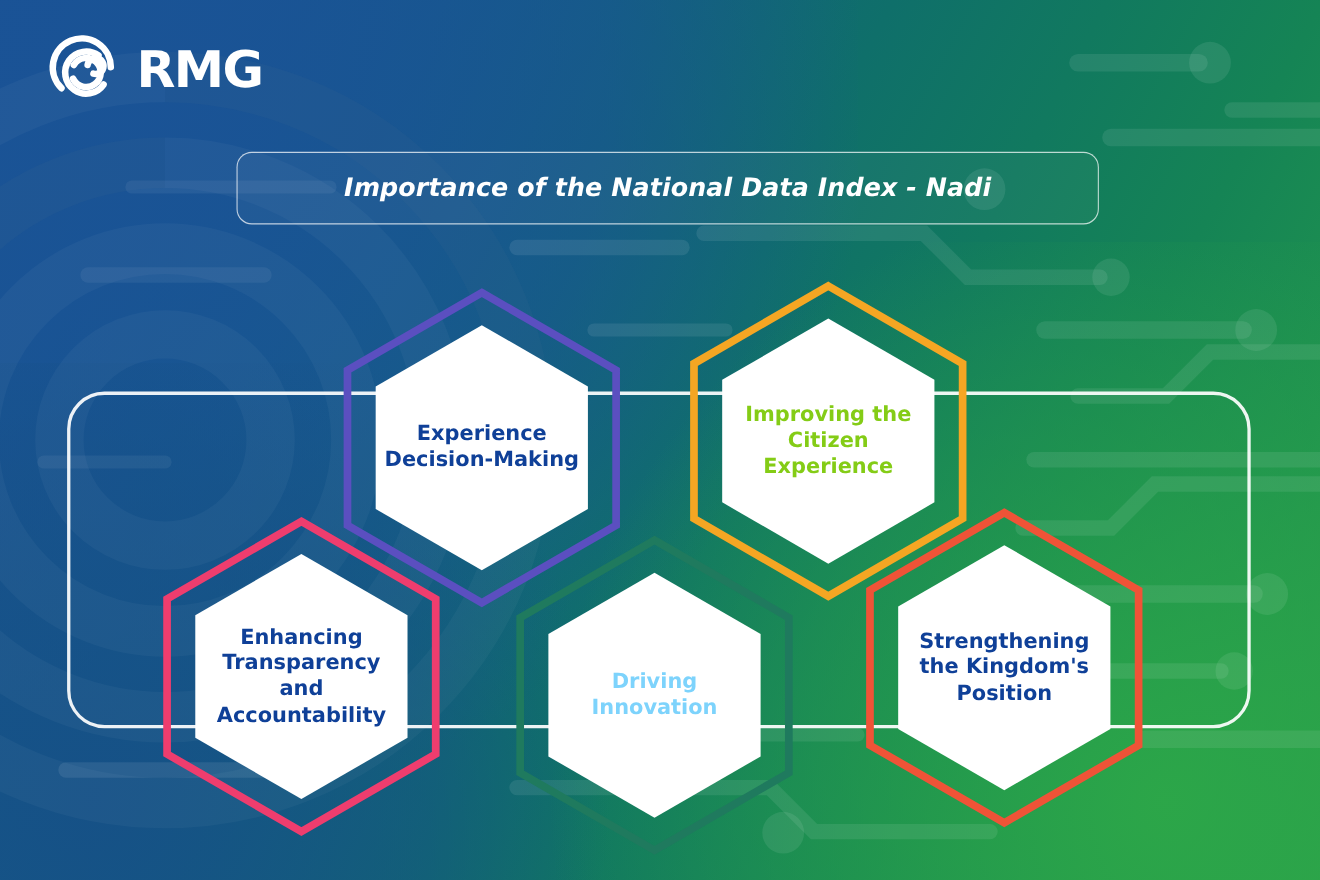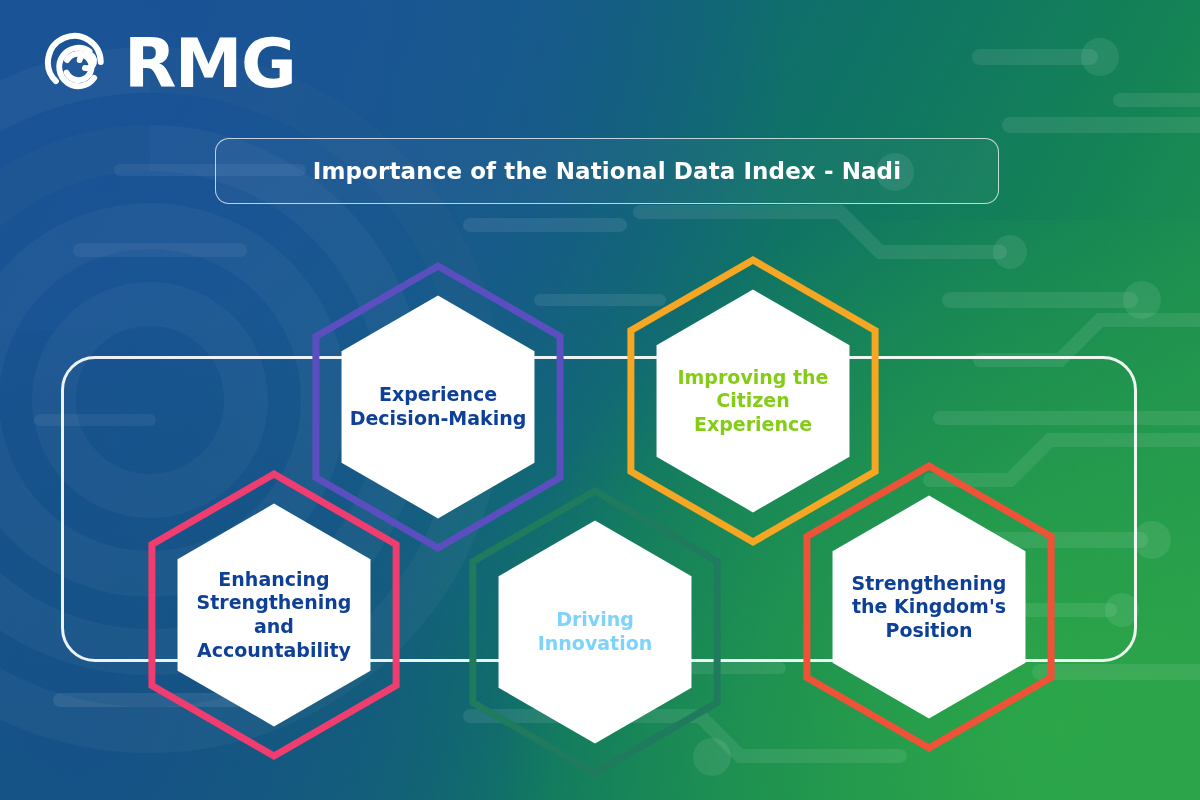--- a/index.html
+++ b/index.html
@@ -73,21 +73,21 @@
     position: absolute;
     left: 44px; top: 30px;
     display: flex;
     align-items: center;
     gap: 14px;
   }
   .logo-mark { width: 66px; height: 66px; }
   .logo-mark svg { display:block; width:100%; height:100%; }
   .logo-text {
     color: #ffffff;
-    font-size: 68px;
+    font-size: 46px;
     font-weight: 700;
     letter-spacing: -1.5px;
     line-height: 1;
   }
 
   
   .title-pill {
     position: absolute;
     left: 215px; top: 138px;
     width: 782px; height: 64px;
@@ -97,20 +97,21 @@
     align-items: center;
     justify-content: center;
     background: rgba(255,255,255,0.035);
   }
   .title-text {
     color: #ffffff;
     font-size: 23px;
     font-weight: 700;
     letter-spacing: 0.1px;
     text-align: center;
+    font-style: italic;
   }
 
   
   .frame {
     position: absolute;
     left: 61px; top: 356px;
     width: 1070px; height: 300px;
     border: 3px solid rgba(255,255,255,0.92);
     border-radius: 34px;
   }
@@ -237,33 +238,33 @@
         <div class="hex-label" style="color: #84cc16;">Improving the
 Citizen
 Experience</div>
       </div>
       <div class="hex" style="left: 129px; top: 470px; width: 290px; height: 290px;">
         <svg viewBox="0 0 290 290" width="290" height="290">
           <polygon points="145.00,4.00 267.11,74.50 267.11,215.50 145.00,286.00 22.89,215.50 22.89,74.50" fill="none" stroke="#ee3d6e" stroke-width="7" stroke-linejoin="miter"></polygon>
           <polygon points="145.00,33.61 241.47,89.31 241.47,200.69 145.00,256.39 48.53,200.69 48.53,89.30" fill="#ffffff"></polygon>
         </svg>
         <div class="hex-label" style="color: rgb(15, 64, 152);">Enhancing
-Strengthening
+Transparency
 and
 Accountability</div>
       </div>
       <div class="hex" style="left: 450px; top: 487px; width: 290px; height: 290px;">
         <svg viewBox="0 0 290 290" width="290" height="290">
           <polygon points="145.00,4.00 267.11,74.50 267.11,215.50 145.00,286.00 22.89,215.50 22.89,74.50" fill="none" stroke="#1f7a5e" stroke-width="7" stroke-linejoin="miter"></polygon>
           <polygon points="145.00,33.61 241.47,89.31 241.47,200.69 145.00,256.39 48.53,200.69 48.53,89.30" fill="#ffffff"></polygon>
         </svg>
         <div class="hex-label" style="color: #7dd3fc;">Driving
 Innovation</div>
       </div>
-      <div class="hex" style="left: 784px; top: 462px; width: 290px; height: 290px;">
+      <div class="hex" style="left: 768px; top: 462px; width: 290px; height: 290px;">
         <svg viewBox="0 0 290 290" width="290" height="290">
           <polygon points="145.00,4.00 267.11,74.50 267.11,215.50 145.00,286.00 22.89,215.50 22.89,74.50" fill="none" stroke="#ef5337" stroke-width="7" stroke-linejoin="miter"></polygon>
           <polygon points="145.00,33.61 241.47,89.31 241.47,200.69 145.00,256.39 48.53,200.69 48.53,89.30" fill="#ffffff"></polygon>
         </svg>
         <div class="hex-label" style="color: rgb(15, 64, 152);">Strengthening
 the Kingdom's
 Position</div>
       </div>
     </div>
 

